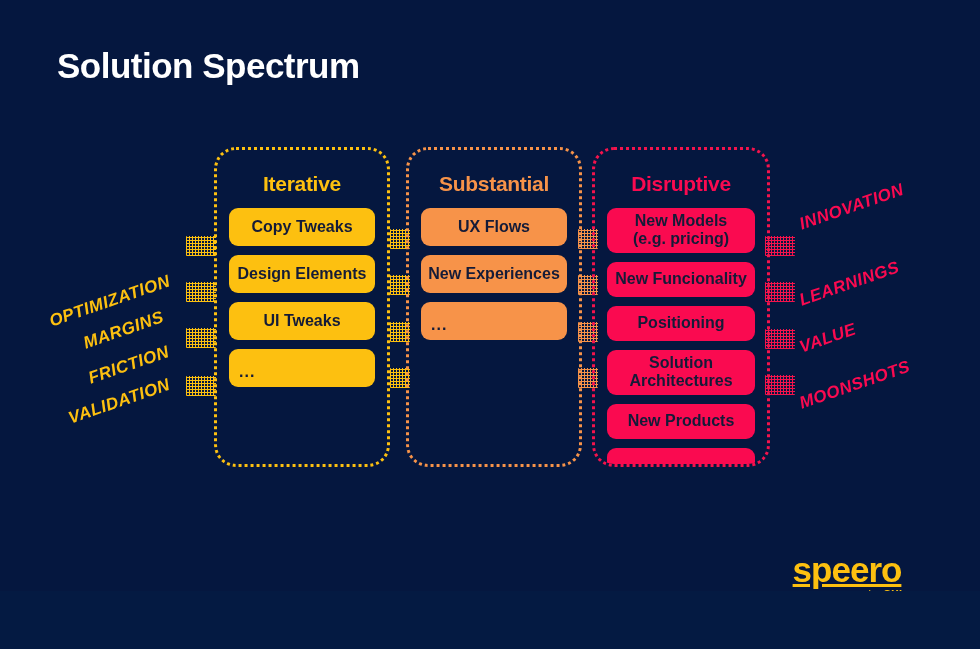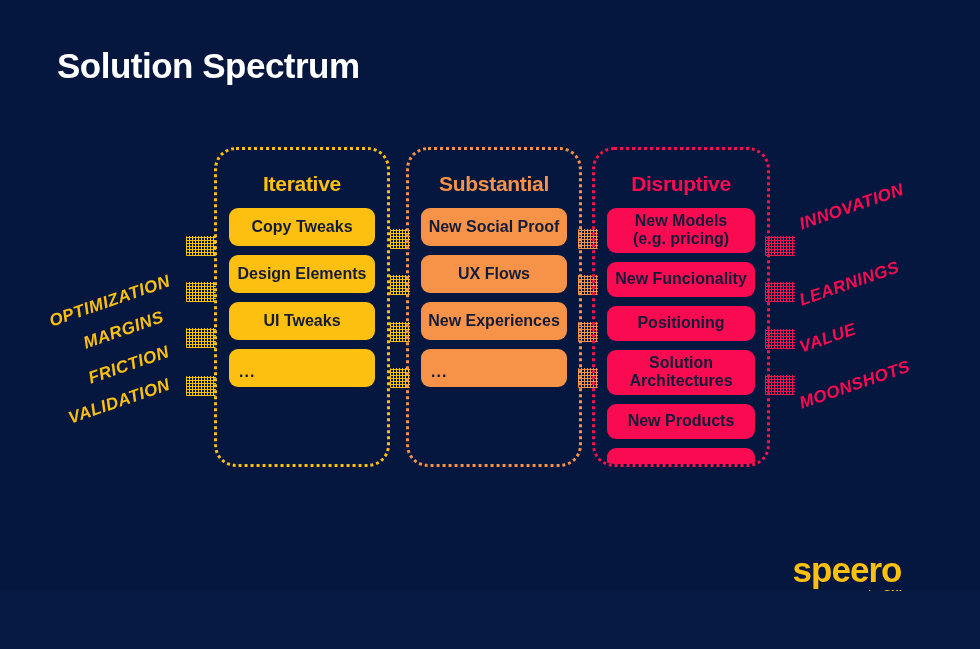--- a/index.html
+++ b/index.html
@@ -132,20 +132,21 @@
     top: 552px;
     width: 130px;
     text-align: center;
   }
   #logo-word {
     font-size: 35px;
     font-weight: bold;
     color: #fdc010;
     letter-spacing: -1px;
     line-height: 1;
+    text-decoration: underline;
   }
   #logo-sub {
     margin-top: 1px;
     font-size: 11px;
     color: #fdc010;
     text-align: right;
     padding-right: 6px;
     text-decoration: underline;
   }
   #logo-sub .by  { font-weight: normal; }
@@ -184,21 +185,20 @@
       <div class="card">Copy Tweaks</div>
       <div class="card">Design Elements</div>
       <div class="card">UI Tweaks</div>
       <div class="card ellipsis">...</div>
     </div>
   </div>
 
   <div class="column col-substantial">
     <div class="col-header">Substantial</div>
     <div class="card-stack">
-      <div class="card">New Social Proof</div>
       <div class="card">UX Flows</div>
       <div class="card">New Experiences</div>
       <div class="card ellipsis">...</div>
     </div>
   </div>
 
   <div class="column col-disruptive">
     <div class="col-header">Disruptive</div>
     <div class="card-stack">
       <div class="card">New Models<br>(e.g. pricing)</div>

